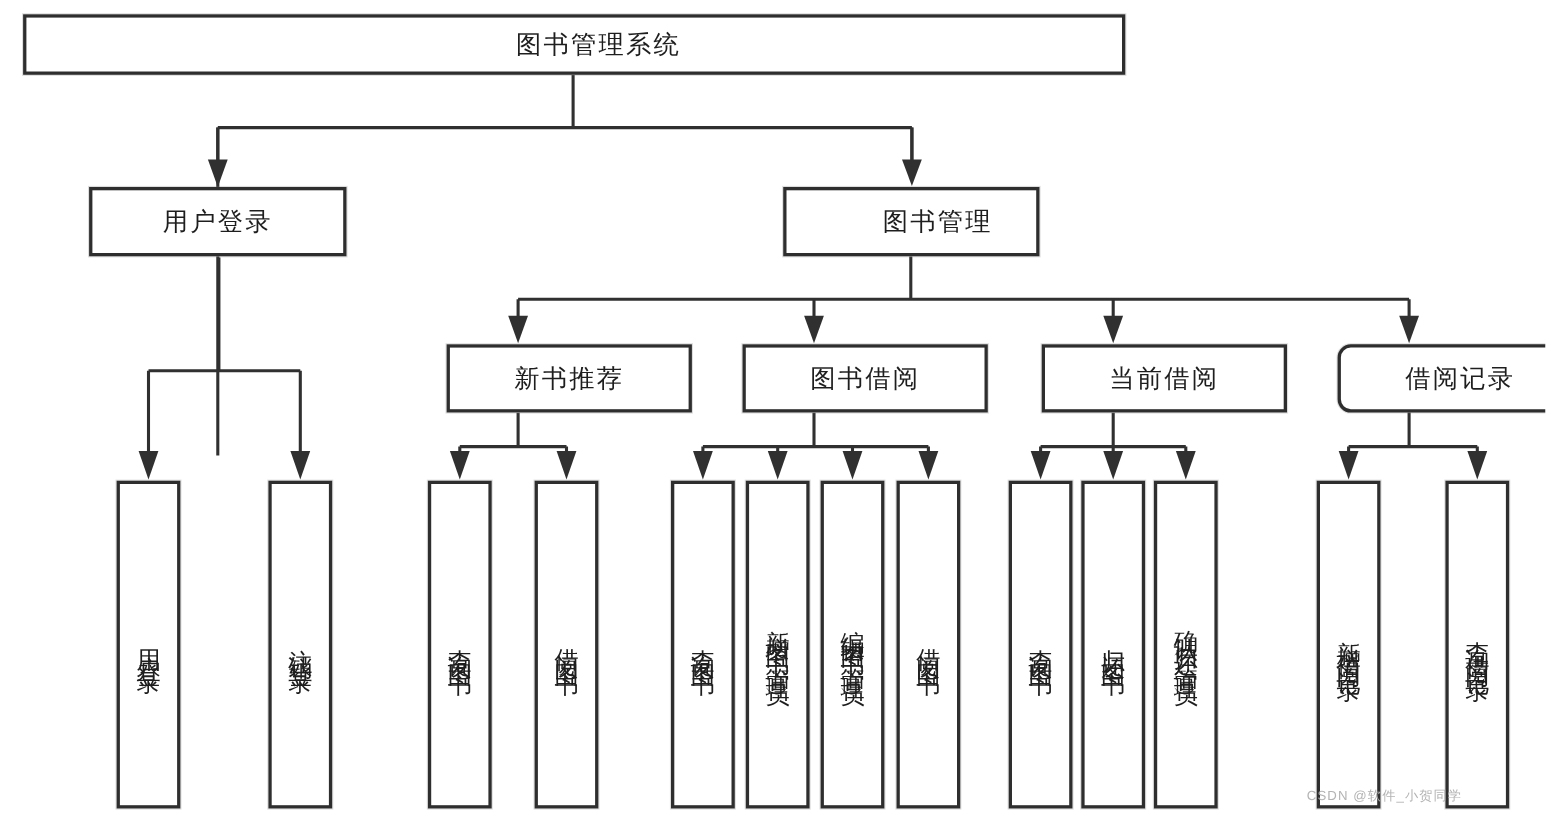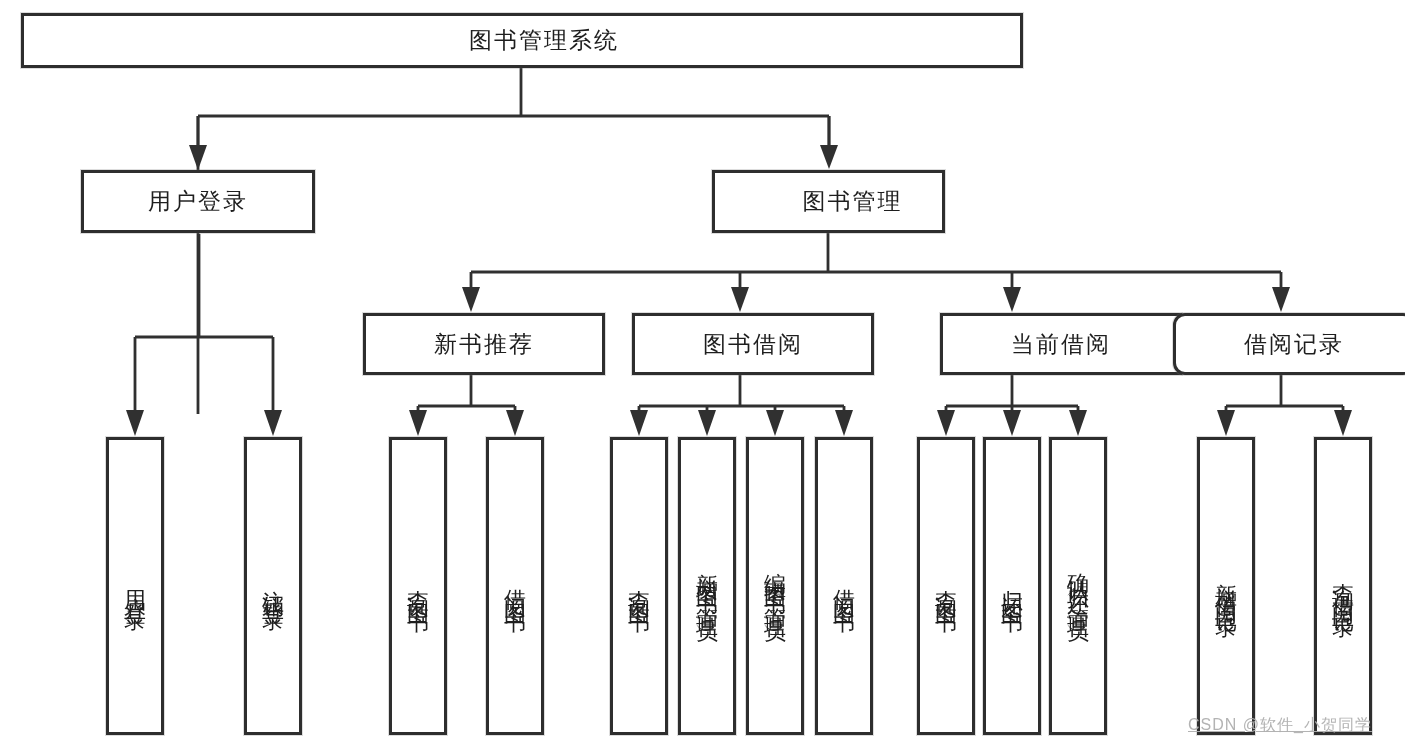--- a/index.html
+++ b/index.html
@@ -31,21 +31,21 @@
     z-index: 2;
     box-shadow: 0 0 0 1px rgba(120,120,120,0.25);
   }
   .root {
     left: 21px; top: 13px;
     width: 1002px; height: 55px;
     font-size: 23px;
     padding-left: 44px;
   }
   .lvl2 { top: 170px; height: 63px; }
-  .lvl3 { top: 313px; height: 62px; width: 242px; }
+  .lvl3 { top: 313px; height: 62px; width: 223px; margin-left: 43px; }
   .leaf {
     position: absolute;
     box-sizing: border-box;
     top: 437px;
     width: 58px; height: 298px;
     background: #ffffff;
     border: 3px solid #2e2e2e;
     display: flex;
     align-items: center;
     justify-content: center;
@@ -53,26 +53,25 @@
     font-size: 22px;
     letter-spacing: 7px;
     line-height: 1;
     z-index: 2;
     box-shadow: 0 0 0 1px rgba(120,120,120,0.25);
   }
   .watermark {
     position: absolute;
     left: 1188px; top: 715px;
     width: 210px;
-    font-size: 16px;
+    font-size: 12px;
     letter-spacing: 1px;
     color: rgba(175,175,175,0.95);
     z-index: 5;
     white-space: nowrap;
-    text-decoration: underline;
   }
 </style>
 </head>
 <body>
 
 <div id="stage">
 
   <svg id="connectors" viewBox="0 0 1405 747" xmlns="http://www.w3.org/2000/svg">
     <g stroke="#303030" stroke-width="2.8" fill="none">
 
@@ -124,21 +123,21 @@
     </g>
   </svg>
 
   <div class="box root">图书管理系统</div>
 
   <div class="box lvl2" style="left:81px; width:234px;">用户登录</div>
   <div class="box lvl2" style="left:712px; width:233px;padding-left:48px;">图书管理</div>
 
   <div class="box lvl3" style="left:363px;">新书推荐</div>
   <div class="box lvl3" style="left:632px;font-family:Liberation Mono, monospace;">图书借阅</div>
-  <div class="box lvl3" style="left:940px;">当前借阅</div>
+  <div class="box lvl3" style="left:904px;">当前借阅</div>
   <div class="box lvl3" style="left:1173px;border-radius:12px;">借阅记录</div>
 
   <div class="leaf" style="left:106px;">用户登录</div>
   <div class="leaf" style="left:244px;">注销登录</div>
 
   <div class="leaf" style="left:389px;">查询图书</div>
   <div class="leaf" style="left:486px;">借阅图书</div>
 
   <div class="leaf" style="left:610px;">查询图书</div>
   <div class="leaf" style="left:678px;">新增图书（管理员）</div>

